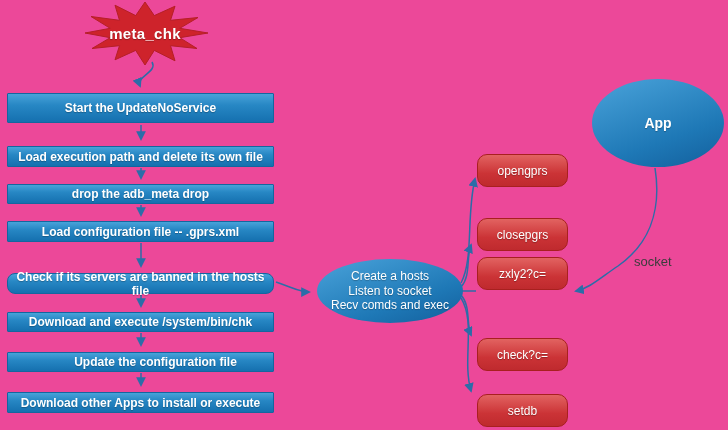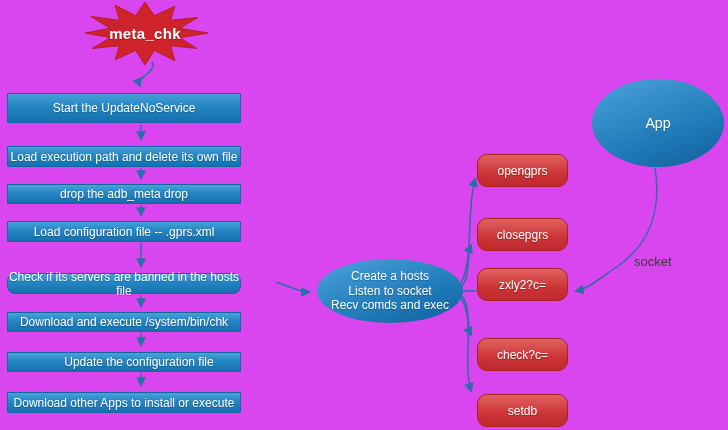--- a/index.html
+++ b/index.html
@@ -1,45 +1,46 @@
 <!DOCTYPE html>
 <html><head>
 <meta charset="utf-8">
 <style>
   html,body{margin:0;padding:0;background:#ffffff;}
   .stage{
-    position:relative;width:728px;height:430px;background:#d946ef;
+    position:relative;width:728px;height:430px;background:#ec4899;
     font-family:"Liberation Sans",sans-serif;overflow:hidden;
   }
   svg.edges{position:absolute;left:0;top:0;width:728px;height:430px;}
   .edge{fill:none;stroke:#2b6da8;stroke-width:1.5;}
   .step{
-    position:absolute;left:7px;width:234px;box-sizing:border-box;
+    position:absolute;left:7px;width:267px;box-sizing:border-box;
     background:linear-gradient(180deg,#48a2d9 0%,#2787c4 40%,#1570af 100%);
     border:1px solid #14669f;border-radius:1px;
     color:#ffffff;font-size:12px;
     display:flex;align-items:center;justify-content:center;text-align:center;
     text-shadow:0 1px 1px rgba(0,0,0,0.25);
+    font-weight:bold;
   }
   .cmd{
     position:absolute;left:477px;width:91px;height:33px;box-sizing:border-box;
     background:linear-gradient(180deg,#e26361 0%,#cb3336 60%,#bf2a2e 100%);
     border:1px solid #a8201f;border-radius:10px;
     color:#ffffff;font-size:12px;
     display:flex;align-items:center;justify-content:center;text-align:center;
     text-shadow:0 1px 1px rgba(0,0,0,0.3);
   }
   .ellipse{
     position:absolute;border-radius:50%;color:#ffffff;
     background:linear-gradient(160deg,#4aa3da 0%,#1e78b6 65%,#135f9c 100%);
     display:flex;flex-direction:column;align-items:center;justify-content:center;
     text-align:center;text-shadow:0 1px 1px rgba(0,0,0,0.25);
   }
   .socket-ellipse{left:317px;top:259px;width:146px;height:64px;font-size:12px;line-height:1.22;}
-  .app-ellipse{left:592px;top:79px;width:132px;height:88px;font-size:14px;font-weight:normal;}
+  .app-ellipse{left:592px;top:79px;width:132px;height:88px;font-size:14px;font-weight:bold;}
   .burst-label{
     position:absolute;left:85px;top:25px;width:120px;text-align:center;
     color:#ffffff;font-weight:bold;font-size:15px;letter-spacing:0.3px;
     text-shadow:0 1px 1px rgba(0,0,0,0.3);
   }
   .edge-label{position:absolute;left:612px;top:254px;font-size:13px;color:#3c3c3c;margin-left:22px;}
 </style>
 </head>
 <body>
 
@@ -87,21 +88,21 @@
   <div class="step" style="top:392px;height:21px;">Download other Apps to install or execute</div>
 
   <div class="ellipse socket-ellipse">
     <div>Create a hosts</div>
     <div>Listen to socket</div>
     <div>Recv comds and exec</div>
   </div>
 
   <div class="cmd" style="top:154px;">opengprs</div>
   <div class="cmd" style="top:218px;">closepgrs</div>
-  <div class="cmd" style="top:268px;">zxly2?c=</div>
+  <div class="cmd" style="top:257px;">zxly2?c=</div>
   <div class="cmd" style="top:394px;">setdb</div>
   <div class="cmd" style="top:338px;">check?c=</div>
 
   <div class="ellipse app-ellipse">
     <div>App</div>
   </div>
 
   <div class="edge-label">socket</div>
 
 </div>

